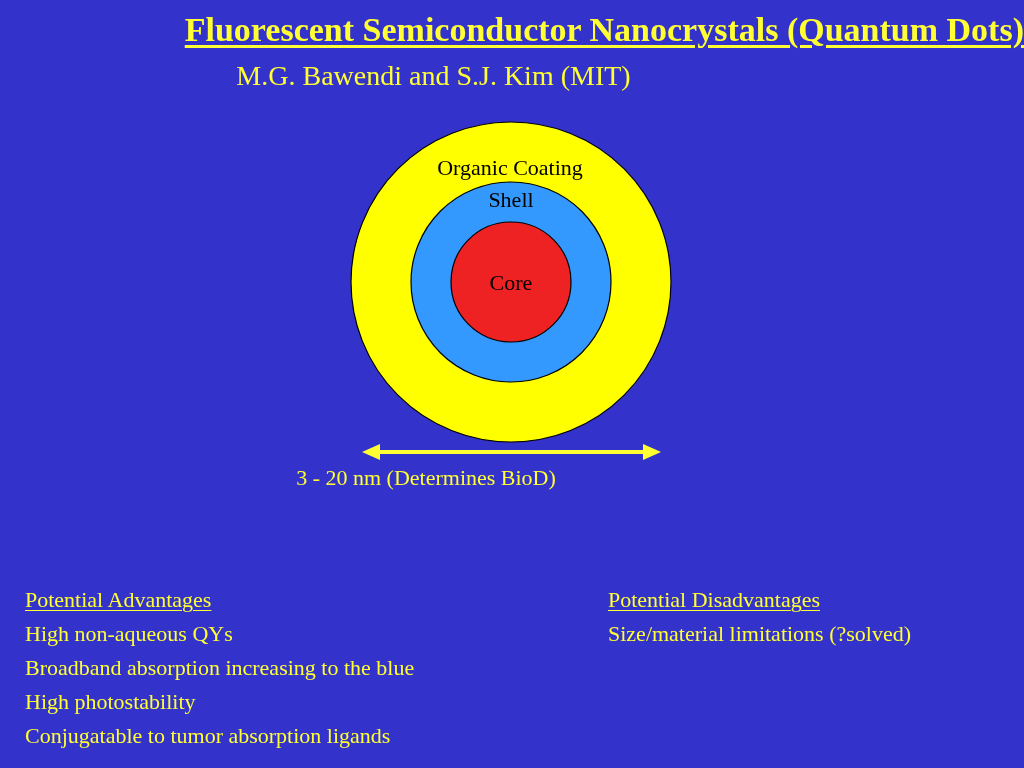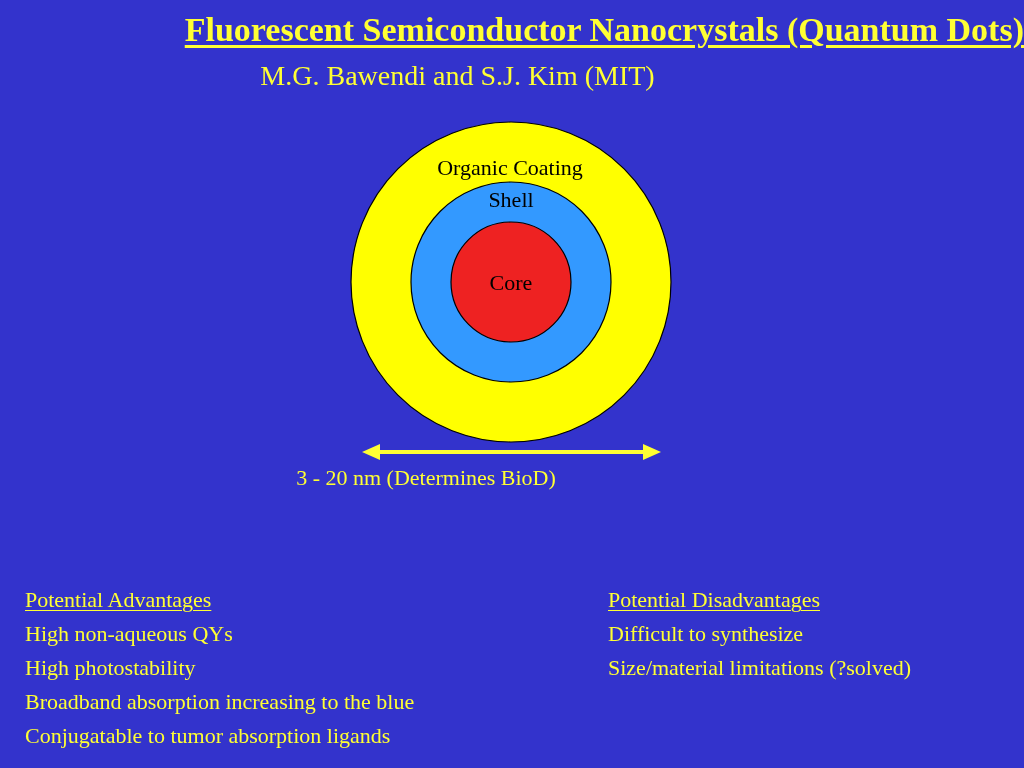--- a/index.html
+++ b/index.html
@@ -1,21 +1,21 @@
 <!DOCTYPE html>
 <html><head>
 <meta charset="utf-8">
 <style>
   html, body { margin:0; padding:0; }
   body { width:1024px; height:768px; background:#3333CC; position:relative; overflow:hidden;
          font-family:"Liberation Serif", "DejaVu Serif", serif; }
   .abs { position:absolute; }
   #title { left:0; width:1024px; top:8px; text-align:right; color:#FFFF33; font-weight:bold;
            font-size:34px; line-height:44px; text-decoration:underline; text-decoration-thickness:3px; text-underline-offset:4px; }
-  #subtitle { left:0; width:867px; top:58px; text-align:center; color:#FFFF33; font-size:28px; line-height:36px;padding-left:24px; }
+  #subtitle { left:0; width:867px; top:58px; text-align:center; color:#FFFF33; font-size:28px; line-height:36px; }
   #diagram { left:0; top:0; }
   #caption { left:0; width:852px; top:464px; text-align:center; color:#FFFF33; font-size:22px; line-height:28px; }
   .col { color:#FFFF33; font-size:22px; line-height:34px;margin-top:47px; }
   .col .hd { text-decoration:underline; text-decoration-thickness:1px; text-underline-offset:3px; }
   #adv { left:25px; top:536px; }
   #dis { left:608px; top:536px; }
   .lbl { font-size:22px; fill:#000; font-family:"Liberation Serif", "DejaVu Serif", serif; }
 </style>
 </head>
 <body>
@@ -35,22 +35,21 @@
     <polygon points="362,452 380,444 380,460" fill="#FFFF33"></polygon>
     <polygon points="661,452 643,444 643,460" fill="#FFFF33"></polygon>
   </g>
 </svg>
 
 <div id="caption" class="abs">3 - 20 nm (Determines BioD)</div>
 
 <div id="adv" class="abs col">
   <div class="hd">Potential Advantages</div>
   <div>High non-aqueous QYs</div>
+  <div>Broadband absorption increasing to the blue</div>
   <div>High photostability</div>
-  <div>Broadband absorption increasing to the blue</div>
   <div>Conjugatable to tumor absorption ligands</div>
 </div>
 
 <div id="dis" class="abs col">
   <div class="hd">Potential Disadvantages</div>
-  <div>Difficult to synthesize</div>
   <div>Size/material limitations (?solved)</div>
 </div>
 
 </body></html>

